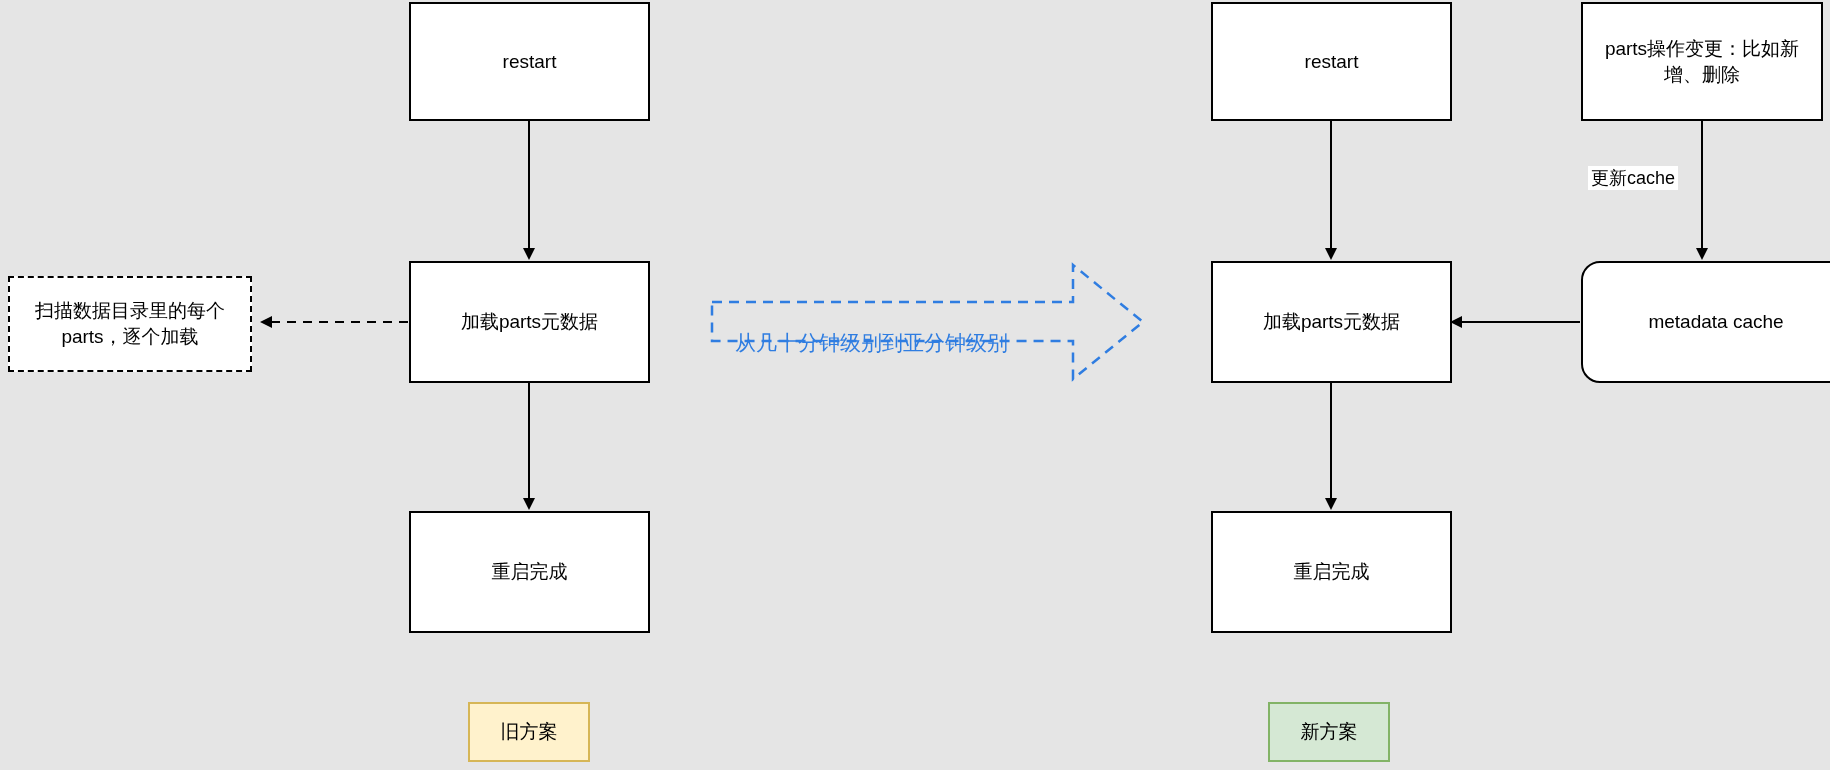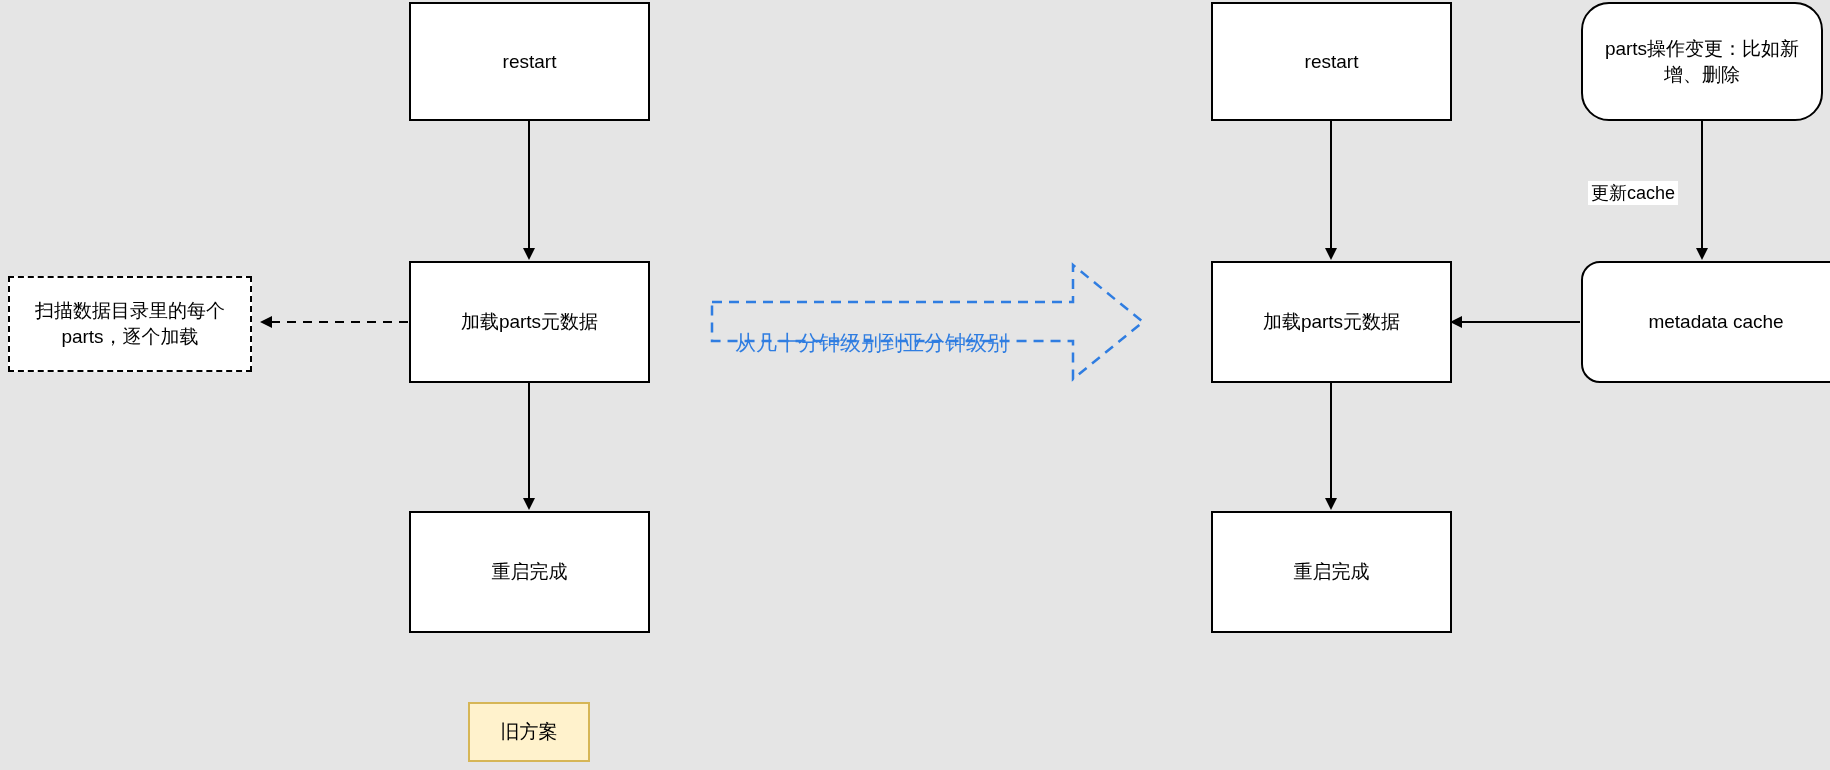--- a/index.html
+++ b/index.html
@@ -127,28 +127,31 @@
   </div>
 
   <div class="node solid" style="left:1211px; top:261px; width:241px; height:122px;">
     <span class="label">加载parts元数据</span>
   </div>
 
   <div class="node solid" style="left:1211px; top:511px; width:241px; height:122px;">
     <span class="label">重启完成</span>
   </div>
 
-  <div class="node solid" style="left:1581px; top:2px; width:242px; height:119px;border-radius:28px;">
+  <div class="node solid" style="left:1581px; top:2px; width:242px; height:119px;">
     <span class="label">parts操作变更：比如新增、删除</span>
   </div>
 
   <div class="node solid" style="left:1581px; top:261px; width:270px; height:122px;border-radius:19px;">
     <span class="label">metadata cache</span>
   </div>
 
-  <div class="edge-label" style="left:1588px; top:181px;">更新cache</div>
+  <div class="edge-label" style="left:1588px; top:166px;">更新cache</div>
 
   <div class="legend" style="left:468px; top:702px; width:122px; height:60px; background:#fff2cc; border:2px solid #d6b656;">
     <span>旧方案</span>
   </div>
 
+  <div class="legend" style="left:1268px; top:702px; width:122px; height:60px; background:#d5e8d4; border:2px solid #82b366;">
+    <span>新方案</span>
+  </div>
 
 </div>
 
 </body></html>

